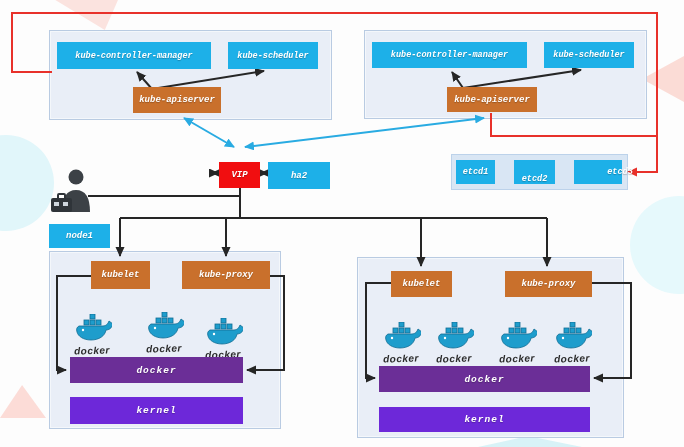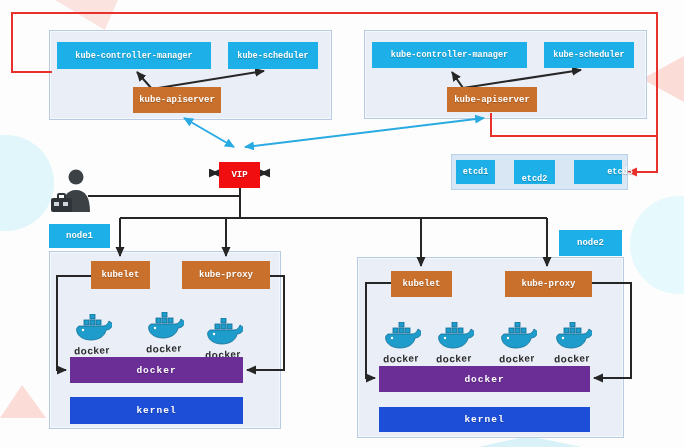--- a/index.html
+++ b/index.html
@@ -1,19 +1,20 @@
 <!DOCTYPE html>
 <html><head>
 <meta charset="utf-8">
 <style>
   html,body{margin:0;padding:0;background:#fff;}
   #stage{
     position:relative;width:684px;height:447px;overflow:hidden;
     background:#fdfdfd;
     font-family:"Liberation Mono","DejaVu Sans Mono",monospace;
+    font-style:italic;
   }
   
   .deco{position:absolute;pointer-events:none;}
   .deco-wedge-tl{left:52px;top:0;width:66px;height:30px;background:#fbe3df;
     clip-path:polygon(5% 0,100% 0,80% 100%);}
   .deco-tri-right{right:0;top:56px;width:42px;height:46px;background:#fbdcd6;
     clip-path:polygon(100% 0,100% 100%,0 50%);}
   .deco-circle-left{left:-42px;top:135px;width:96px;height:96px;border-radius:50%;background:#e1f6fa;}
   .deco-circle-right{right:-44px;top:196px;width:98px;height:98px;border-radius:50%;background:#e6f9fc;}
   .deco-tri-bl{left:0;top:385px;width:46px;height:33px;background:#fcdcd7;
@@ -27,21 +28,21 @@
   }
   .chip{
     position:absolute;display:flex;align-items:center;justify-content:center;
     color:#fff;font-weight:bold;font-size:9px;letter-spacing:0;
     text-shadow:0 1px 1px rgba(0,0,0,.25);white-space:nowrap;
   }
   .cyan{background:#1db0e8;}
   .orange{background:#c9702c;justify-content:center;}
   .red{background:#f10e10;}
   .purple{background:#6b2e97;}
-  .green{background:#1d4ed8;}
+  .green{background:#6d28d9;}
   .bar{letter-spacing:1px;font-size:9.5px;}
   .etcd-group{position:absolute;background:#d9e6f4;border:1px solid #bcd2ea;}
   svg.wires{position:absolute;left:0;top:0;z-index:3;}
   .node-layer{z-index:4}
   .whale{position:absolute;width:48px;text-align:center;z-index:4;}
   .whale .mark{
     display:block;font-size:10px;font-weight:bold;color:#2b2b2b;
     font-family:"Liberation Sans","DejaVu Sans",sans-serif;
     transform:rotate(-2deg);margin-top:-2px;letter-spacing:.5px;
   }
@@ -136,20 +137,23 @@
   <div class="chip cyan node-layer" style="left:544px;top:42px;width:90px;height:26px;">
     <span style="font-size:8.5px;">kube-scheduler</span>
   </div>
   <div class="chip orange node-layer" style="left:447px;top:87px;width:90px;height:25px;">
     <span>kube-apiserver</span>
   </div>
 
   <div class="chip red node-layer" style="left:219px;top:162px;width:41px;height:26px;">
     <span>VIP</span>
   </div>
+  <div class="chip cyan node-layer" style="left:268px;top:162px;width:62px;height:27px;">
+    <span>ha2</span>
+  </div>
 
   <div class="etcd-group" style="left:451px;top:154px;width:175px;height:34px;"></div>
   <div class="chip cyan node-layer" style="left:456px;top:160px;width:39px;height:24px;">
     <span style="font-size:8.5px;">etcd1</span>
   </div>
   <div class="chip cyan node-layer" style="left:514px;top:160px;width:41px;height:24px;align-items:flex-end;">
     <span style="font-size:8.5px;">etcd2</span>
   </div>
   <div class="chip cyan node-layer" style="left:574px;top:160px;width:48px;height:24px;">
     <span style="font-size:8.5px;margin-left:44px;">etcd3</span>
@@ -219,23 +223,20 @@
     <span class="mark">docker</span>
   </div>
 
   <div class="chip purple bar node-layer" style="left:70px;top:357px;width:173px;height:26px;">
     <span>docker</span>
   </div>
   <div class="chip green bar node-layer" style="left:70px;top:397px;width:173px;height:27px;">
     <span>kernel</span>
   </div>
 
-  <div class="chip cyan node-layer" style="left:559px;top:230px;width:63px;height:26px;">
-    <span>node2</span>
-  </div>
   <div class="container-box" style="left:357px;top:257px;width:265px;height:179px;"></div>
   <div class="chip orange node-layer" style="left:391px;top:271px;width:61px;height:26px;">
     <span>kubelet</span>
   </div>
   <div class="chip orange node-layer" style="left:505px;top:271px;width:87px;height:26px;">
     <span>kube-proxy</span>
   </div>
 
   <div class="whale" style="left:377px;top:322px;">
     <svg width="40" height="28" viewBox="0 0 40 28">

